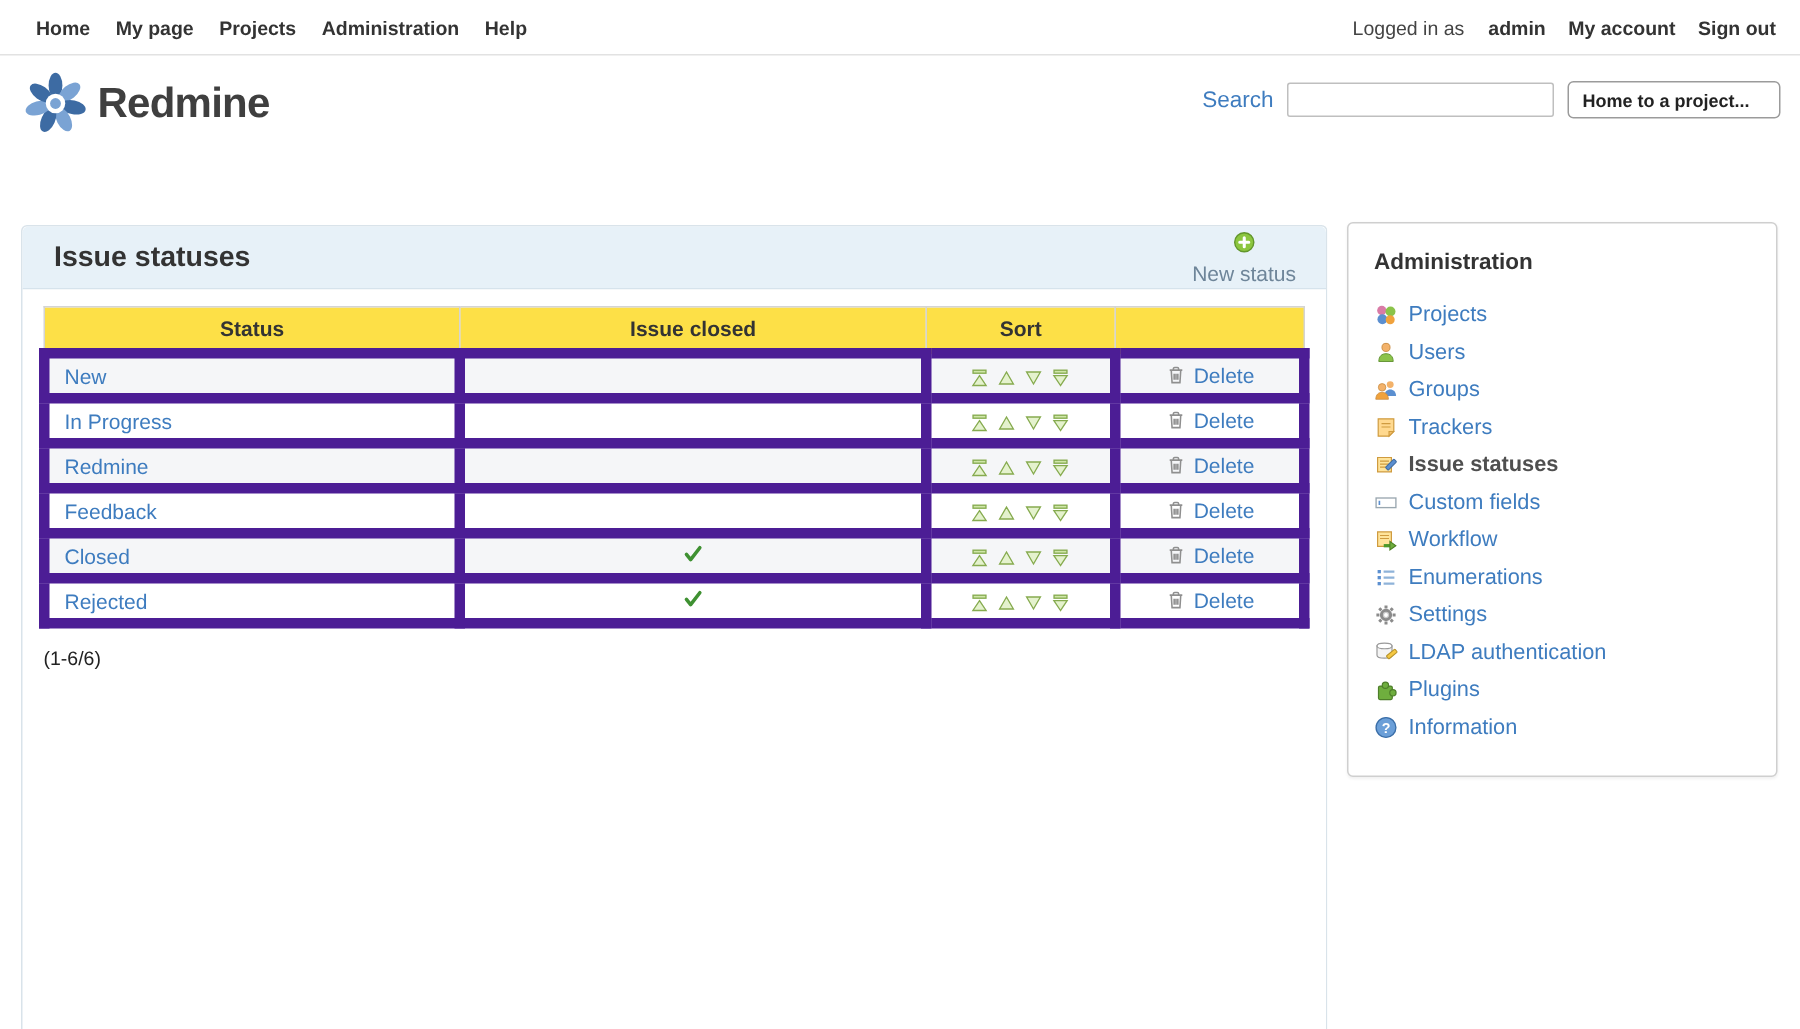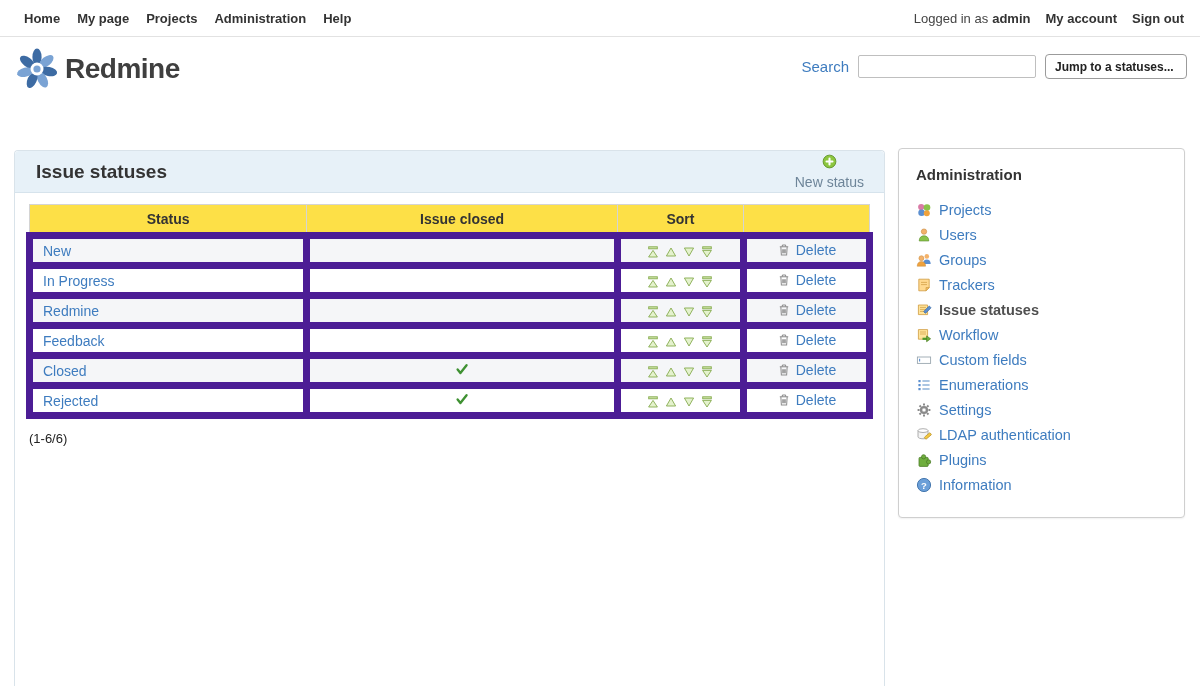--- a/index.html
+++ b/index.html
@@ -8,21 +8,21 @@
   a { text-decoration:none; cursor:pointer; }
 
   
   .topbar { position:absolute; top:0; left:0; width:1200px; height:37px;
             background:#fff; border-bottom:1px solid #e2e2e2;
             display:flex; align-items:center; justify-content:space-between;
             padding:0 16px 0 24px; font-size:13px; color:#333; }
   .topnav a { color:#333; font-weight:bold; margin-right:17px; }
   .topbar-right { display:flex; align-items:center; gap:15px; }
   .logged-in { font-weight:normal; color:#444; }
-  .logged-in b { font-weight:bold; color:#333; margin-left:4px; }
+  .logged-in b { font-weight:bold; color:#333; margin-left:16px; }
   .topbar-right a { color:#333; font-weight:bold; }
 
   
   .site-header { position:absolute; top:38px; left:0; width:1200px; height:70px; background:#fff; }
   .logo { position:absolute; left:14px; top:8px; display:flex; align-items:center; }
   .logo-text { font-size:28px; font-weight:bold; color:#3f3f3f; margin-left:5px; letter-spacing:-0.5px; }
   .search-area { position:absolute; right:13px; top:16px; display:flex; align-items:center; gap:9px; }
   .search-label { color:#3e7cbf; font-size:15px; }
   .search-input { width:178px; height:23px; border:1px solid #bfbfbf; border-radius:2px;
                   font-size:13px; padding:0 5px; font-family:inherit; }
@@ -98,21 +98,21 @@
           <circle r="3.6" fill="#7aa3d4"></circle>
         </g>
       </svg>
     </span>
     <span class="logo-text">Redmine</span>
   </div>
   <div class="search-area">
     <a class="search-label">Search</a>
     <input class="search-input" type="text" value="" style="">
     <div class="jump-select">
-        <span>Jump to a statuses...</span>
+        <span>Home to a project...</span>
       </div>
   </div>
 </div>
 
 <div class="main-box">
   <div class="content-header">
     <h2 class="content-title">Issue statuses</h2>
     <a class="new-status">
       <span class="icon">
         <svg width="15" height="15" viewBox="0 0 16 16">
@@ -480,36 +480,36 @@
             <path d="M2.4 3h9.2v9.6H2.4z" fill="#ffe49b" stroke="#cf9b3f" stroke-width="0.8"></path>
             <path d="M4 5.4h6M4 7.4h6M4 9.4h4" stroke="#cf9b3f" stroke-width="0.7"></path>
             <rect x="7.6" y="9.6" width="8" height="2.6" rx="0.6" transform="rotate(-45 7.6 9.6)" fill="#5b8fd0" stroke="#3d6ba3" stroke-width="0.7"></rect>
           </svg>
         </span>
         <span class="active-label">Issue statuses</span>
       </li>
       <li>
         <span class="icon">
           <svg width="16" height="16" viewBox="0 0 16 16">
+            <rect x="1.4" y="5" width="13.2" height="6.4" fill="#fff" stroke="#9aa7b0" stroke-width="0.9"></rect>
+            <path d="M3.6 6.8v2.8" stroke="#5b8fd0" stroke-width="1.1"></path>
+          </svg>
+        </span>
+        <a>Custom fields</a>
+      </li>
+      <li>
+        <span class="icon">
+          <svg width="16" height="16" viewBox="0 0 16 16">
             <path d="M2.4 2.6h9.2v9.6H2.4z" fill="#ffe49b" stroke="#cf9b3f" stroke-width="0.8"></path>
             <path d="M4 5h6M4 7h6" stroke="#cf9b3f" stroke-width="0.7"></path>
             <path d="M6.5 11.8h5" stroke="#4c9a2a" stroke-width="2.2"></path>
             <path d="M10.6 8.9l4 2.9-4 2.9z" fill="#6fae3e" stroke="#4c7e23" stroke-width="0.7"></path>
           </svg>
         </span>
         <a>Workflow</a>
-      </li>
-      <li>
-        <span class="icon">
-          <svg width="16" height="16" viewBox="0 0 16 16">
-            <rect x="1.4" y="5" width="13.2" height="6.4" fill="#fff" stroke="#9aa7b0" stroke-width="0.9"></rect>
-            <path d="M3.6 6.8v2.8" stroke="#5b8fd0" stroke-width="1.1"></path>
-          </svg>
-        </span>
-        <a>Custom fields</a>
       </li>
       <li>
         <span class="icon">
           <svg width="16" height="16" viewBox="0 0 16 16">
             <g fill="#5b8fd0">
               <rect x="2.4" y="3" width="2.2" height="2.2"></rect>
               <rect x="2.4" y="7" width="2.2" height="2.2"></rect>
               <rect x="2.4" y="11" width="2.2" height="2.2"></rect>
             </g>
             <g stroke="#8fb3d9" stroke-width="1.5">

